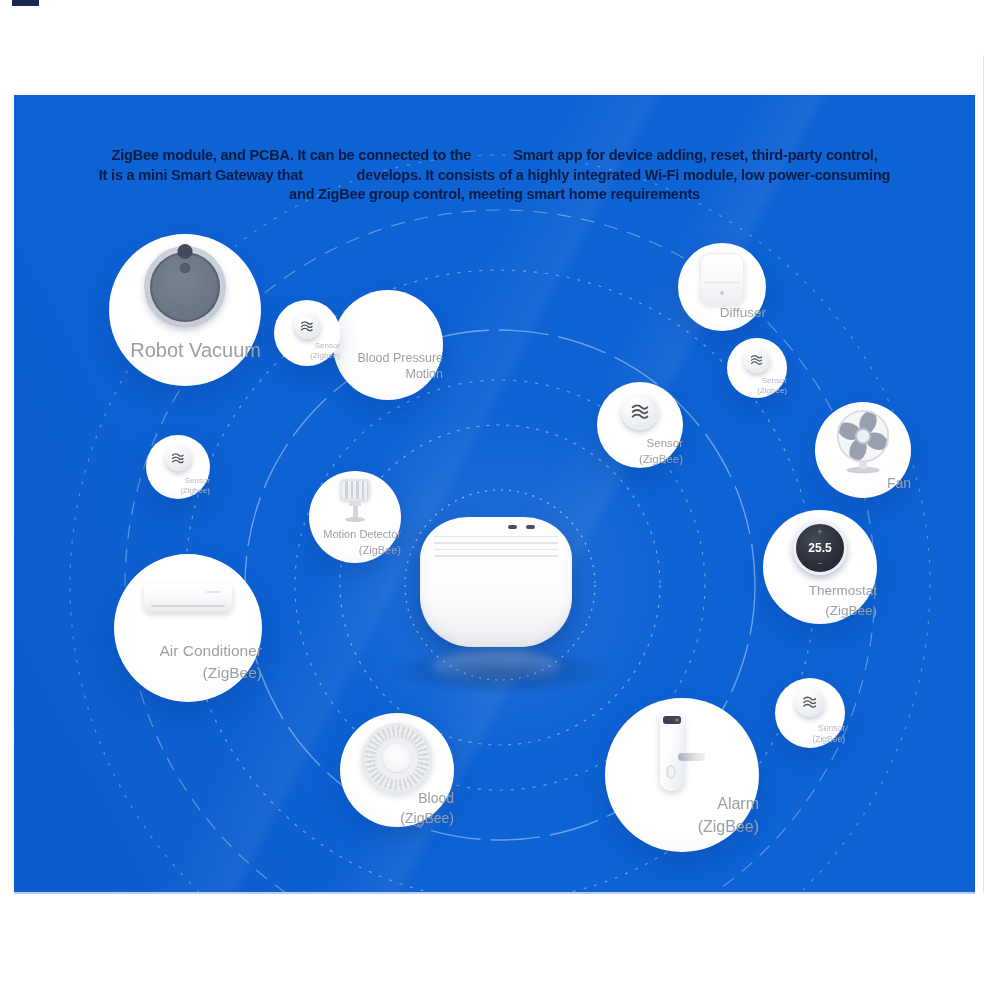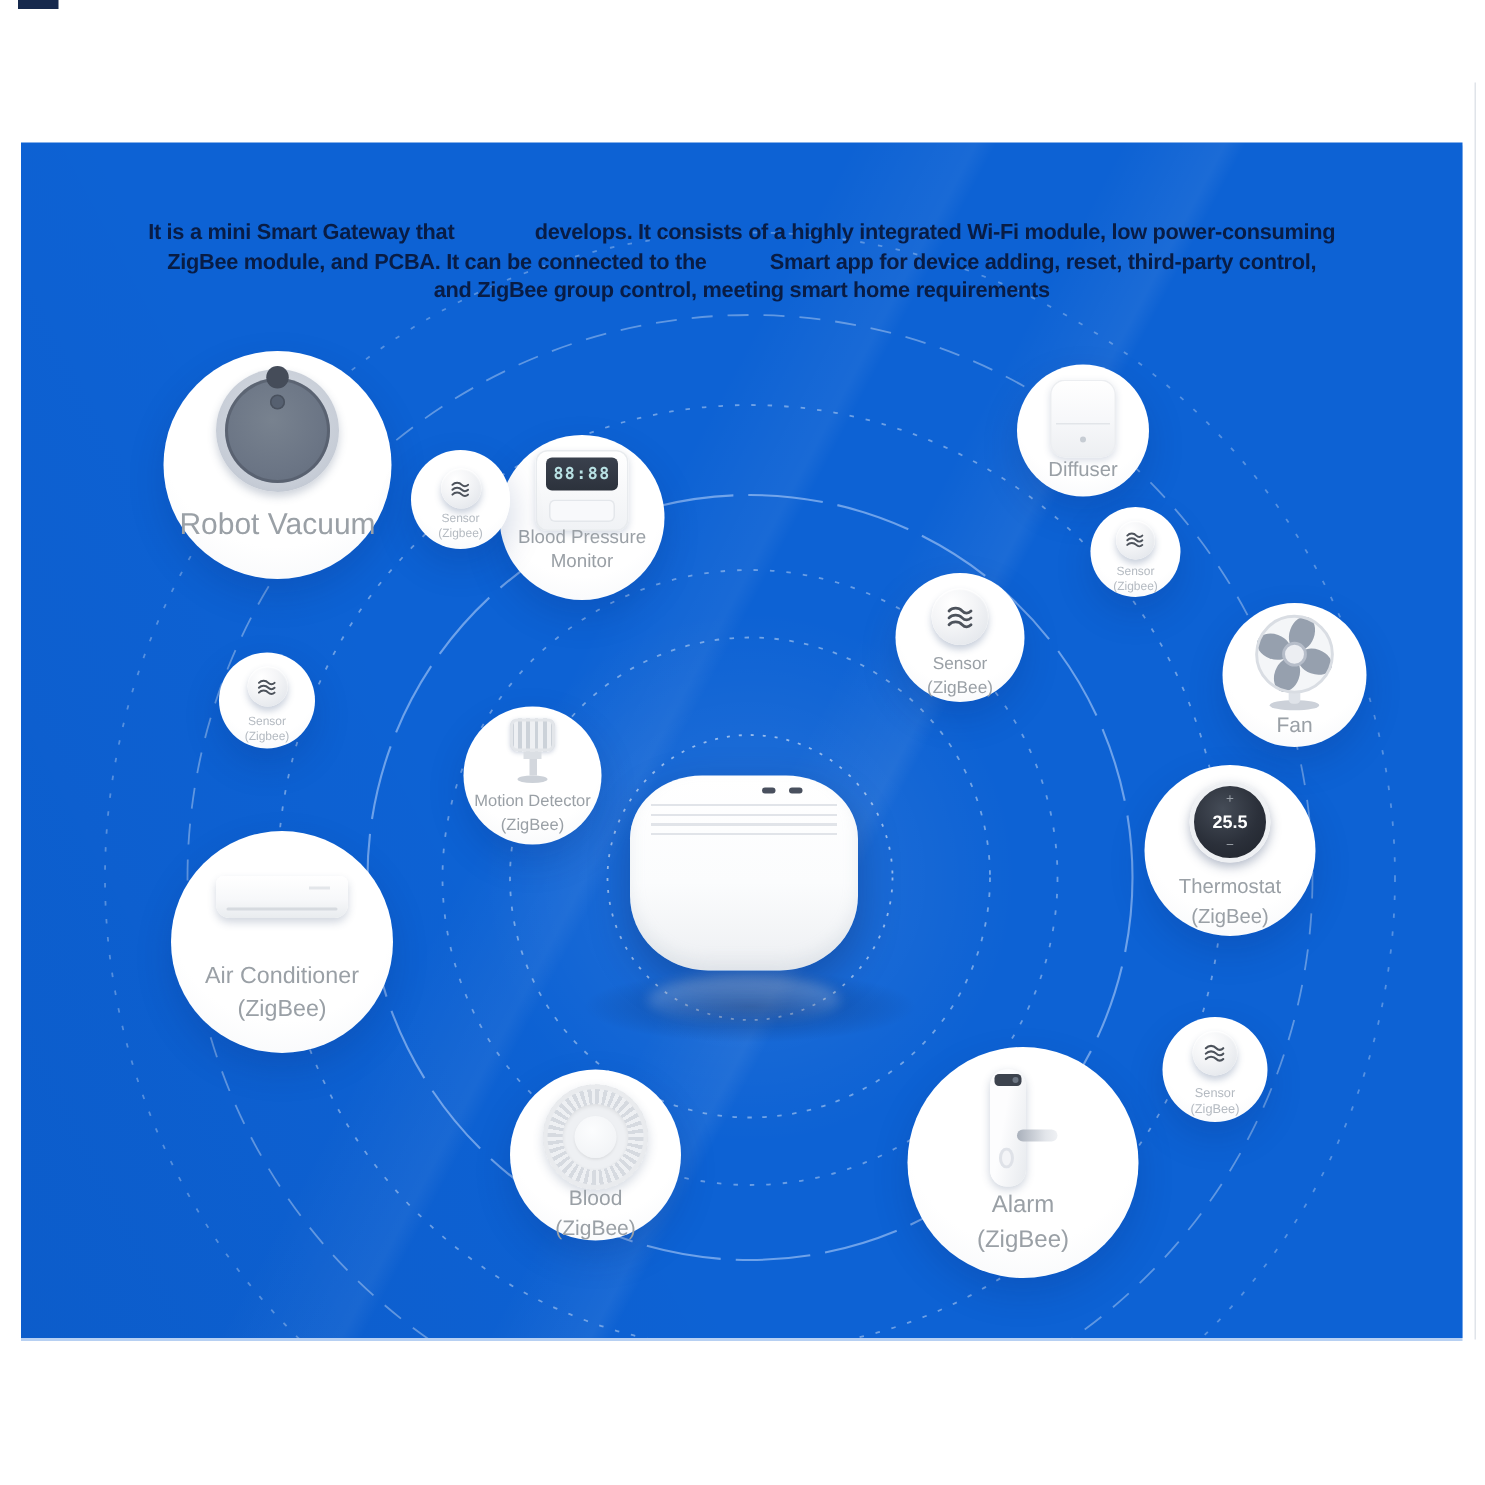--- a/index.html
+++ b/index.html
@@ -35,21 +35,21 @@
   .g-shadow{position:absolute;left:385px;top:646px;width:230px;height:50px;
      background:radial-gradient(ellipse at center,rgba(7,30,80,.42) 0%,rgba(7,30,80,0) 68%);}
   .g-reflect{position:absolute;left:432px;top:650px;width:128px;height:34px;border-radius:50%;
      background:linear-gradient(180deg,rgba(255,255,255,.35),rgba(255,255,255,0));filter:blur(4px);}
 
   
   .bubble{position:absolute;border-radius:50%;
      background:radial-gradient(circle at 50% 35%,#ffffff 62%,#f3f5f8 100%);
      box-shadow:0 10px 24px rgba(8,40,110,.20);}
   .ic-wrap{position:absolute;left:0;right:0;display:flex;justify-content:center;}
-  .lbls{position:absolute;left:0;right:0;text-align:center;color:#9aa0a6;line-height:1.4;}
+  .lbls{position:absolute;left:0;right:0;text-align:right;color:#9aa0a6;line-height:1.4;}
   .lbls.tiny{color:#b4bac1;line-height:1.25;}
 
   
   .vac{position:relative;width:82px;height:82px;border-radius:50%;
      background:radial-gradient(circle at 50% 42%,#d9dee5 0%,#c6ccd6 70%,#b7bec9 100%);
      box-shadow:0 3px 6px rgba(60,80,110,.25);}
   .vac::before{content:"";position:absolute;inset:6px;border-radius:50%;
      background:radial-gradient(circle at 45% 40%,#78828f 0%,#6b7585 60%,#616b7b 100%);
      box-shadow:inset 0 0 0 2px rgba(70,78,92,.45);}
   .vac::after{content:"";position:absolute;top:-2px;left:50%;transform:translateX(-50%);
@@ -143,22 +143,22 @@
       <circle cx="486" cy="490" r="160" fill="none" stroke="rgba(255,255,255,.42)" stroke-width="1.2" stroke-dasharray="3 7"></circle>
       <circle cx="486" cy="490" r="205" fill="none" stroke="rgba(255,255,255,.38)" stroke-width="1.2" stroke-dasharray="3 8"></circle>
       <circle cx="486" cy="490" r="255" fill="none" stroke="rgba(205,225,255,.50)" stroke-width="1.4" stroke-dasharray="50 10"></circle>
       <circle cx="486" cy="490" r="315" fill="none" stroke="rgba(255,255,255,.40)" stroke-width="1.2" stroke-dasharray="3 8"></circle>
       <circle cx="486" cy="490" r="375" fill="none" stroke="rgba(255,255,255,.34)" stroke-width="1.2" stroke-dasharray="14 10"></circle>
       <circle cx="486" cy="490" r="430" fill="none" stroke="rgba(255,255,255,.30)" stroke-width="1.2" stroke-dasharray="3 9"></circle>
     </svg>
   </div>
 
   <div class="heading">
+    <div class="hline">ZigBee module, and PCBA. It can be connected to the           Smart app for device adding, reset, third-party control,</div>
     <div class="hline">It is a mini Smart Gateway that              develops. It consists of a highly integrated Wi-Fi module, low power-consuming</div>
-    <div class="hline">ZigBee module, and PCBA. It can be connected to the           Smart app for device adding, reset, third-party control,</div>
     <div class="hline">and ZigBee group control, meeting smart home requirements</div>
   </div>
 
   <div class="g-shadow"></div>
   <div class="g-reflect"></div>
   <div class="gateway">
     <div class="vents"></div>
     <i class="led a"></i>
     <i class="led b"></i>
   </div>
@@ -184,28 +184,23 @@
           </svg>
       </div>
     </div>
     <div class="lbls tiny" style="top:41px;font-size:8px">
       <div>Sensor</div>
       <div>(Zigbee)</div>
     </div>
   </div>
 
   <div class="bubble" style="left:333px;top:290px;width:110px;height:110px">
-    <div class="ic-wrap" style="top:10px">
-      <div class="bp">
-          <div class="scr">88:88</div>
-        </div>
-    </div>
     <div class="lbls" style="top:60px;font-size:12.5px;line-height:1.3">
       <div>Blood Pressure</div>
-      <div>Monitor</div>
+      <div>Motion</div>
     </div>
   </div>
 
   <div class="bubble" style="left:678px;top:243px;width:88px;height:88px">
     <div class="ic-wrap" style="top:10px">
       <div class="dif"></div>
     </div>
     <div class="lbls" style="top:61px;font-size:13.5px">
       <div>Diffuser</div>
     </div>

